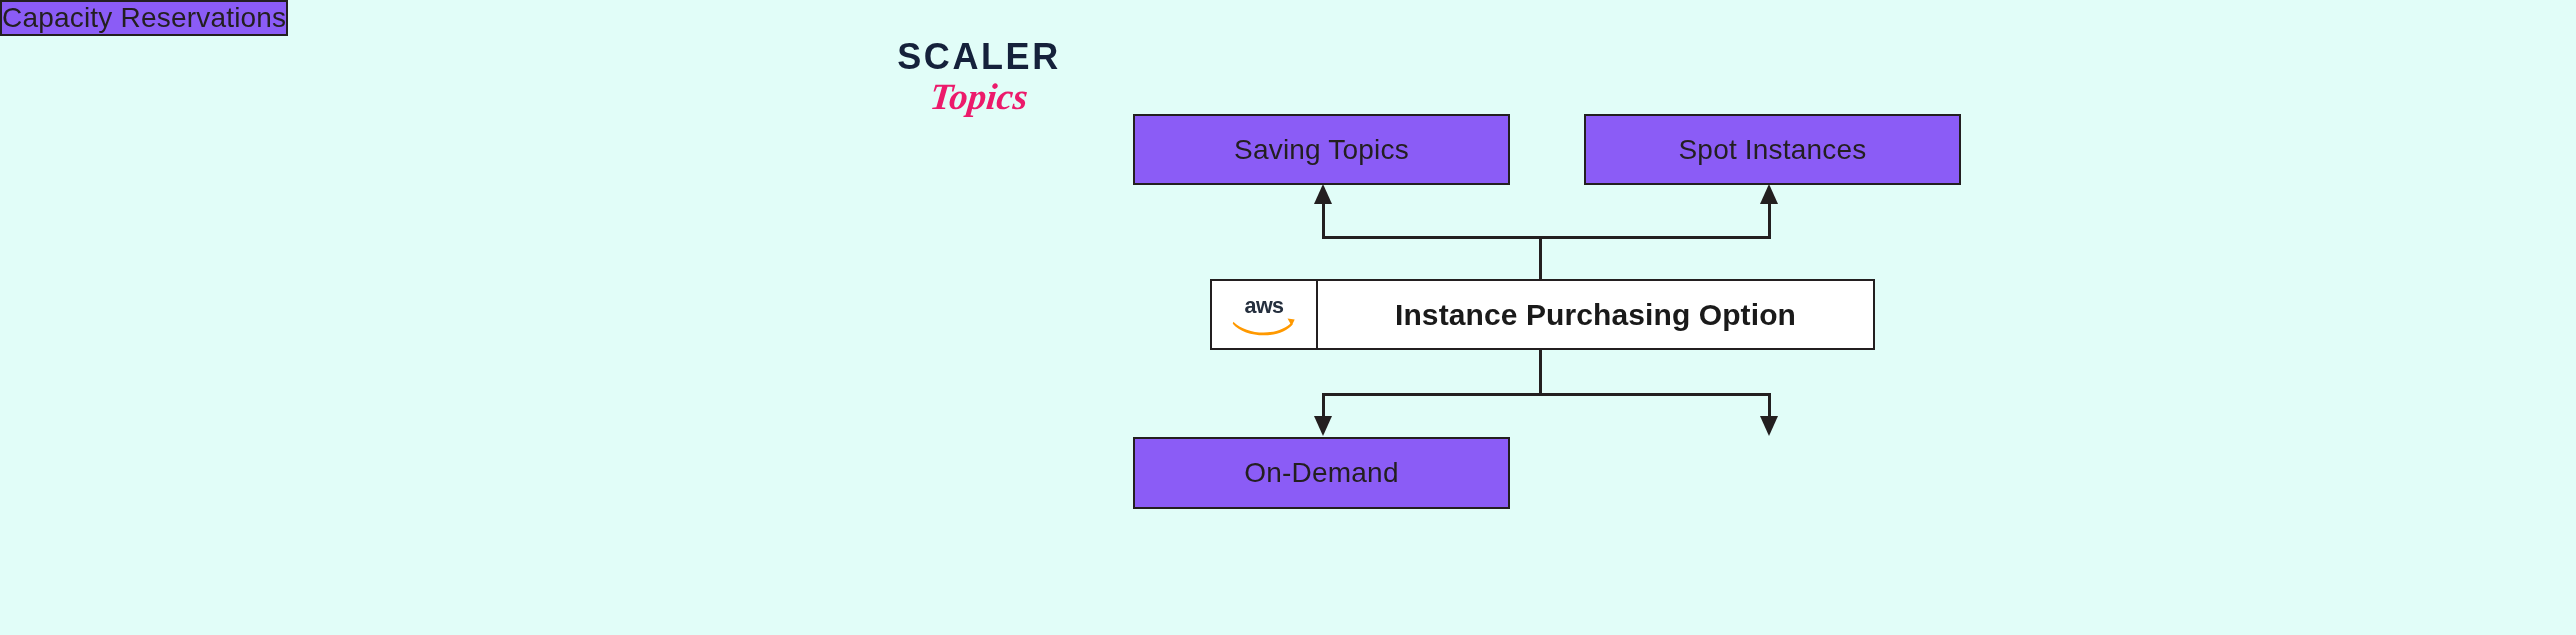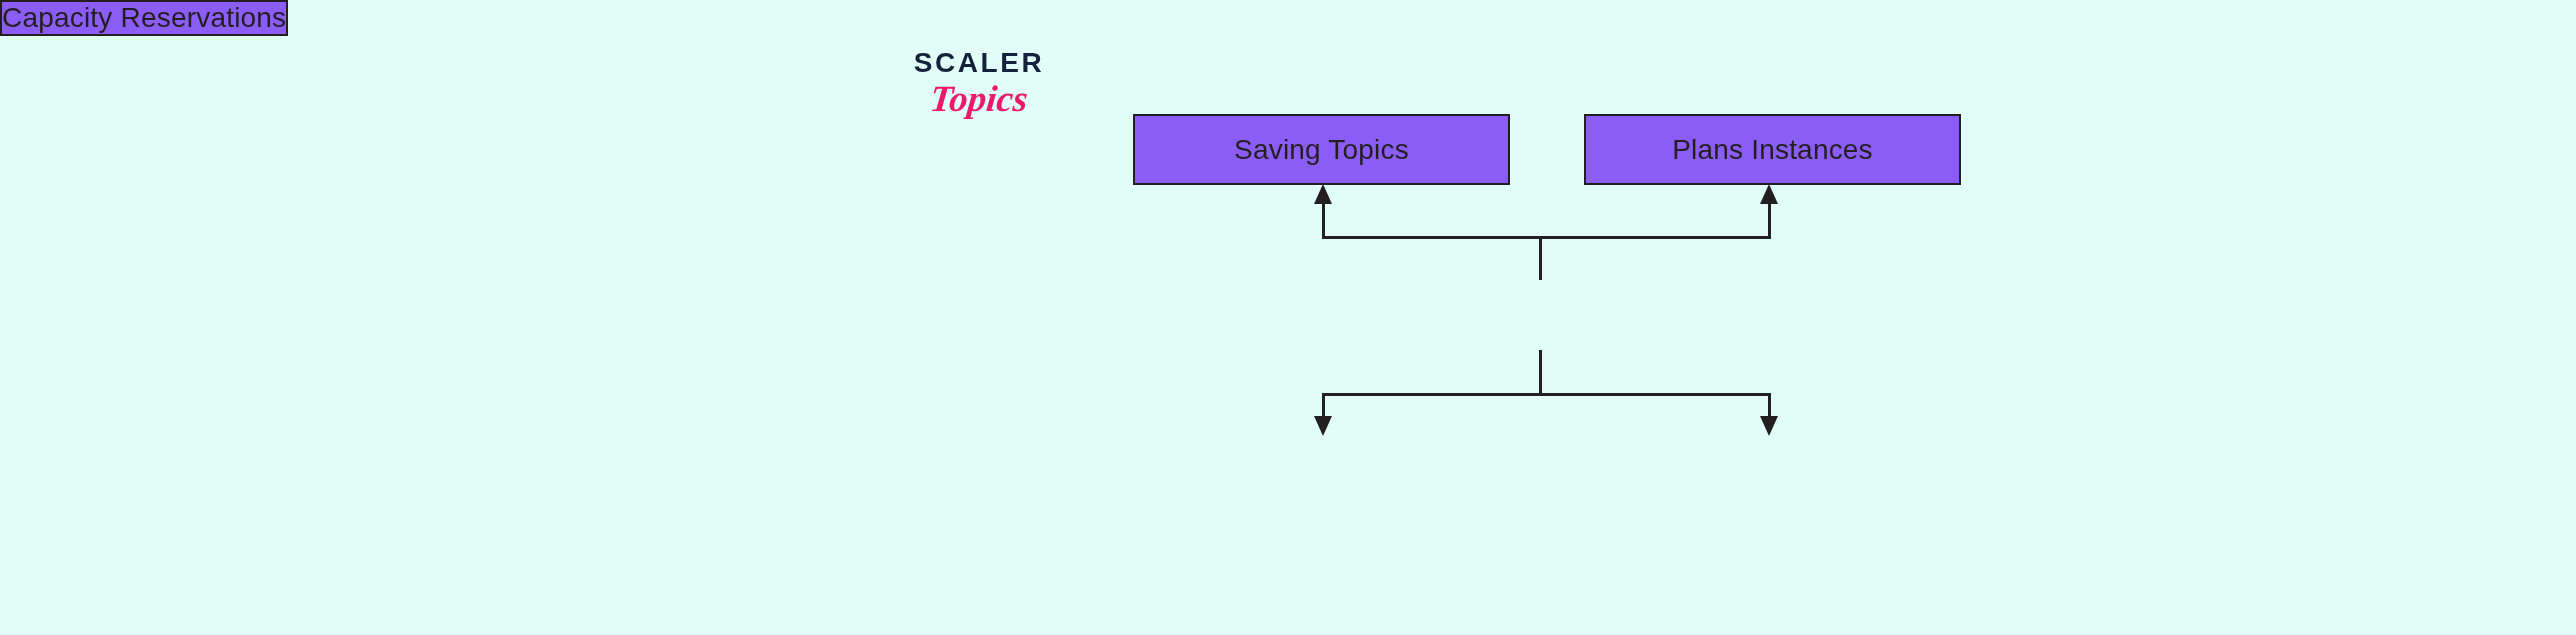--- a/index.html
+++ b/index.html
@@ -26,26 +26,25 @@
     position: absolute;
     left: 894px;
     top: 39px;
     width: 170px;
     height: 95px;
     user-select: none;
   }
   .brand-scaler {
     font-family: "Liberation Sans", sans-serif;
     font-weight: bold;
-    font-size: 28px;
+    font-size: 36px;
     letter-spacing: 2.6px;
     color: #15213b;
     line-height: 1;
     text-align: center;
-    margin-top: 10px;
   }
   .brand-topics {
     font-family: "Liberation Serif", serif;
     font-style: italic;
     font-weight: bold;
     font-size: 37px;
     color: #ec1a6b;
     line-height: 1;
     text-align: center;
     margin-top: 3.1px;
@@ -168,37 +167,55 @@
   <div class="brand">
     <div class="brand-scaler">SCALER</div>
     <div class="brand-topics">Topics</div>
   </div>
 
   <div class="node node-saving-plans">
     <span class="node-label">Saving Topics</span>
   </div>
 
   <div class="node node-spot-instances">
-    <span class="node-label">Plans Instances</span>
-  </div>
-
+    <span class="node-label">Spot Instances</span>
+  </div>
+
+  <div class="node node-on-demand">
+    <span class="node-label">On-Demand</span>
+  </div>
 
   <div class="node node-capacity-reservations">
     <span class="node-label">Capacity Reservations</span>
   </div>
 
   <div class="conn stem-up"></div>
   <div class="conn bar-up"></div>
   <div class="conn riser-up-l"></div>
   <div class="conn riser-up-r"></div>
   <div class="arrow arrow-up arrow-up-l"></div>
   <div class="arrow arrow-up arrow-up-r"></div>
 
   <div class="conn stem-dn"></div>
   <div class="conn bar-dn"></div>
   <div class="conn dropper-dn-l"></div>
   <div class="conn dropper-dn-r"></div>
   <div class="arrow arrow-down arrow-dn-l"></div>
   <div class="arrow arrow-down arrow-dn-r"></div>
 
+  <div class="node-center">
+    <div class="center-logo-cell">
+      <svg class="aws-logo" viewBox="0 0 132 84" aria-hidden="true">
+
+        <text x="66" y="40" text-anchor="middle" font-family="Liberation Sans, sans-serif" font-size="42" font-weight="bold" fill="#252f3e" letter-spacing="-1">aws</text>
+
+        <path d="M6 56 C 34 84, 96 84, 120 57 L 122 61
+                 C 100 90, 30 90, 5 60 Z" fill="#ff9900"></path>
+        <path d="M112 50 L 126 52 L 120 64 Z" fill="#ff9900"></path>
+      </svg>
+    </div>
+    <div class="center-title-cell">
+      <span class="center-title">Instance Purchasing Option</span>
+    </div>
+  </div>
 
 </div>
 
 
 </body></html>

